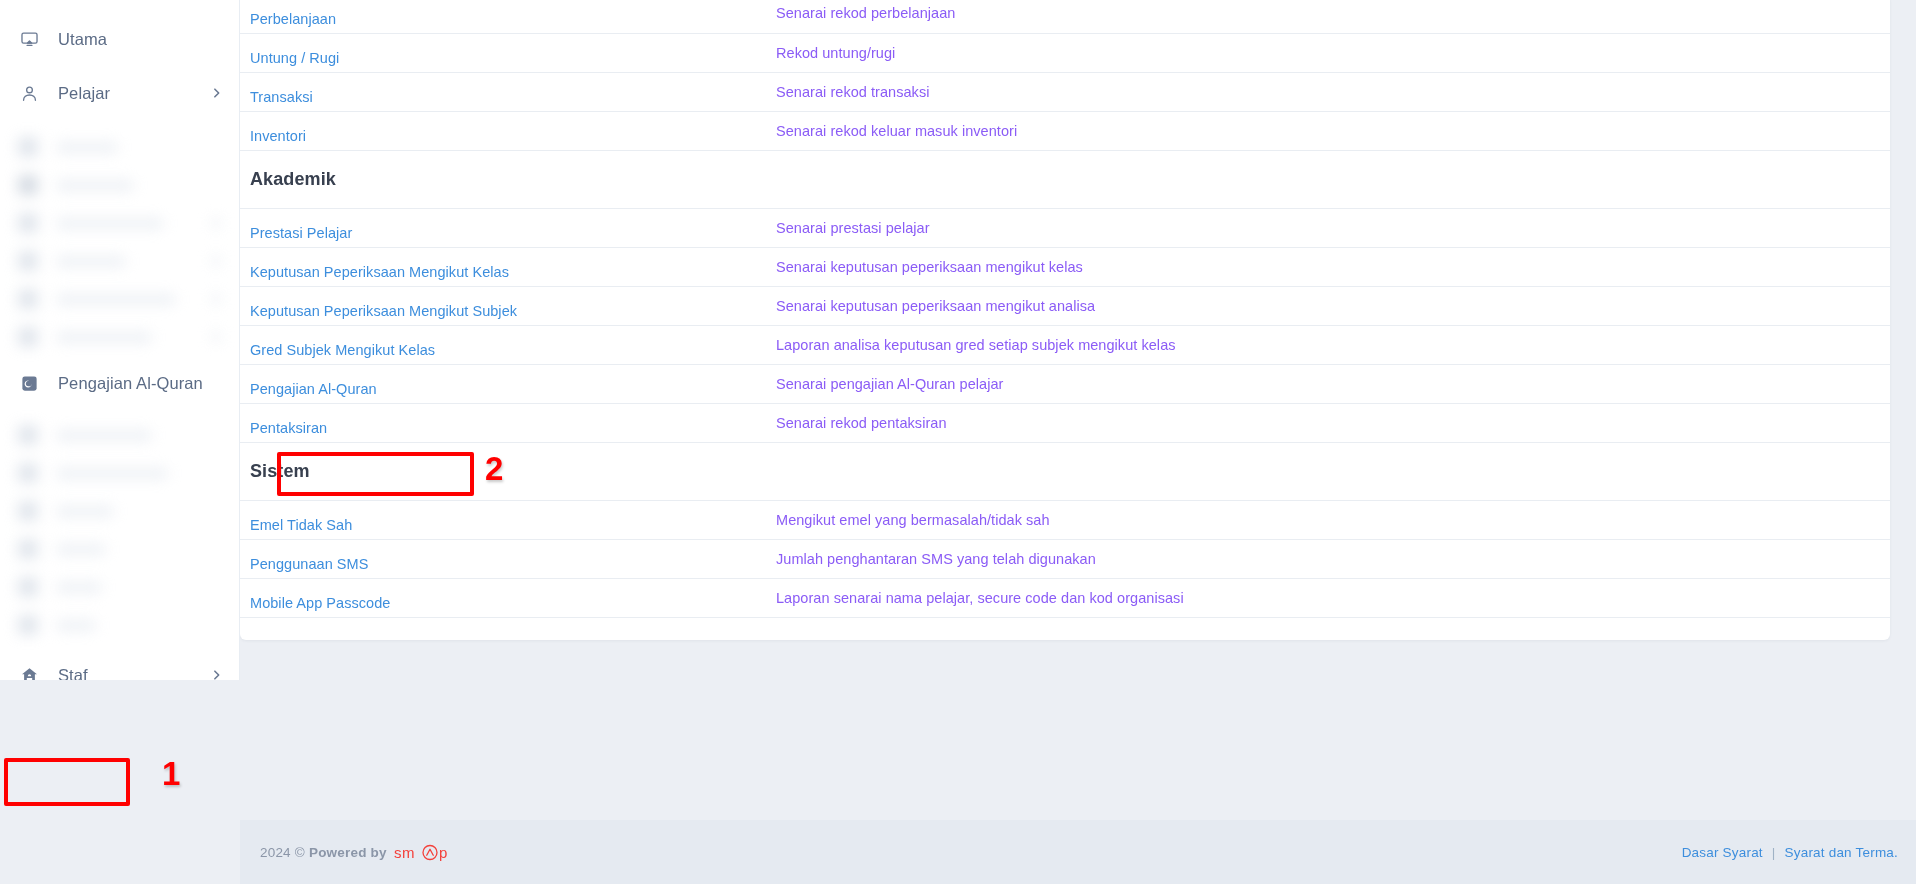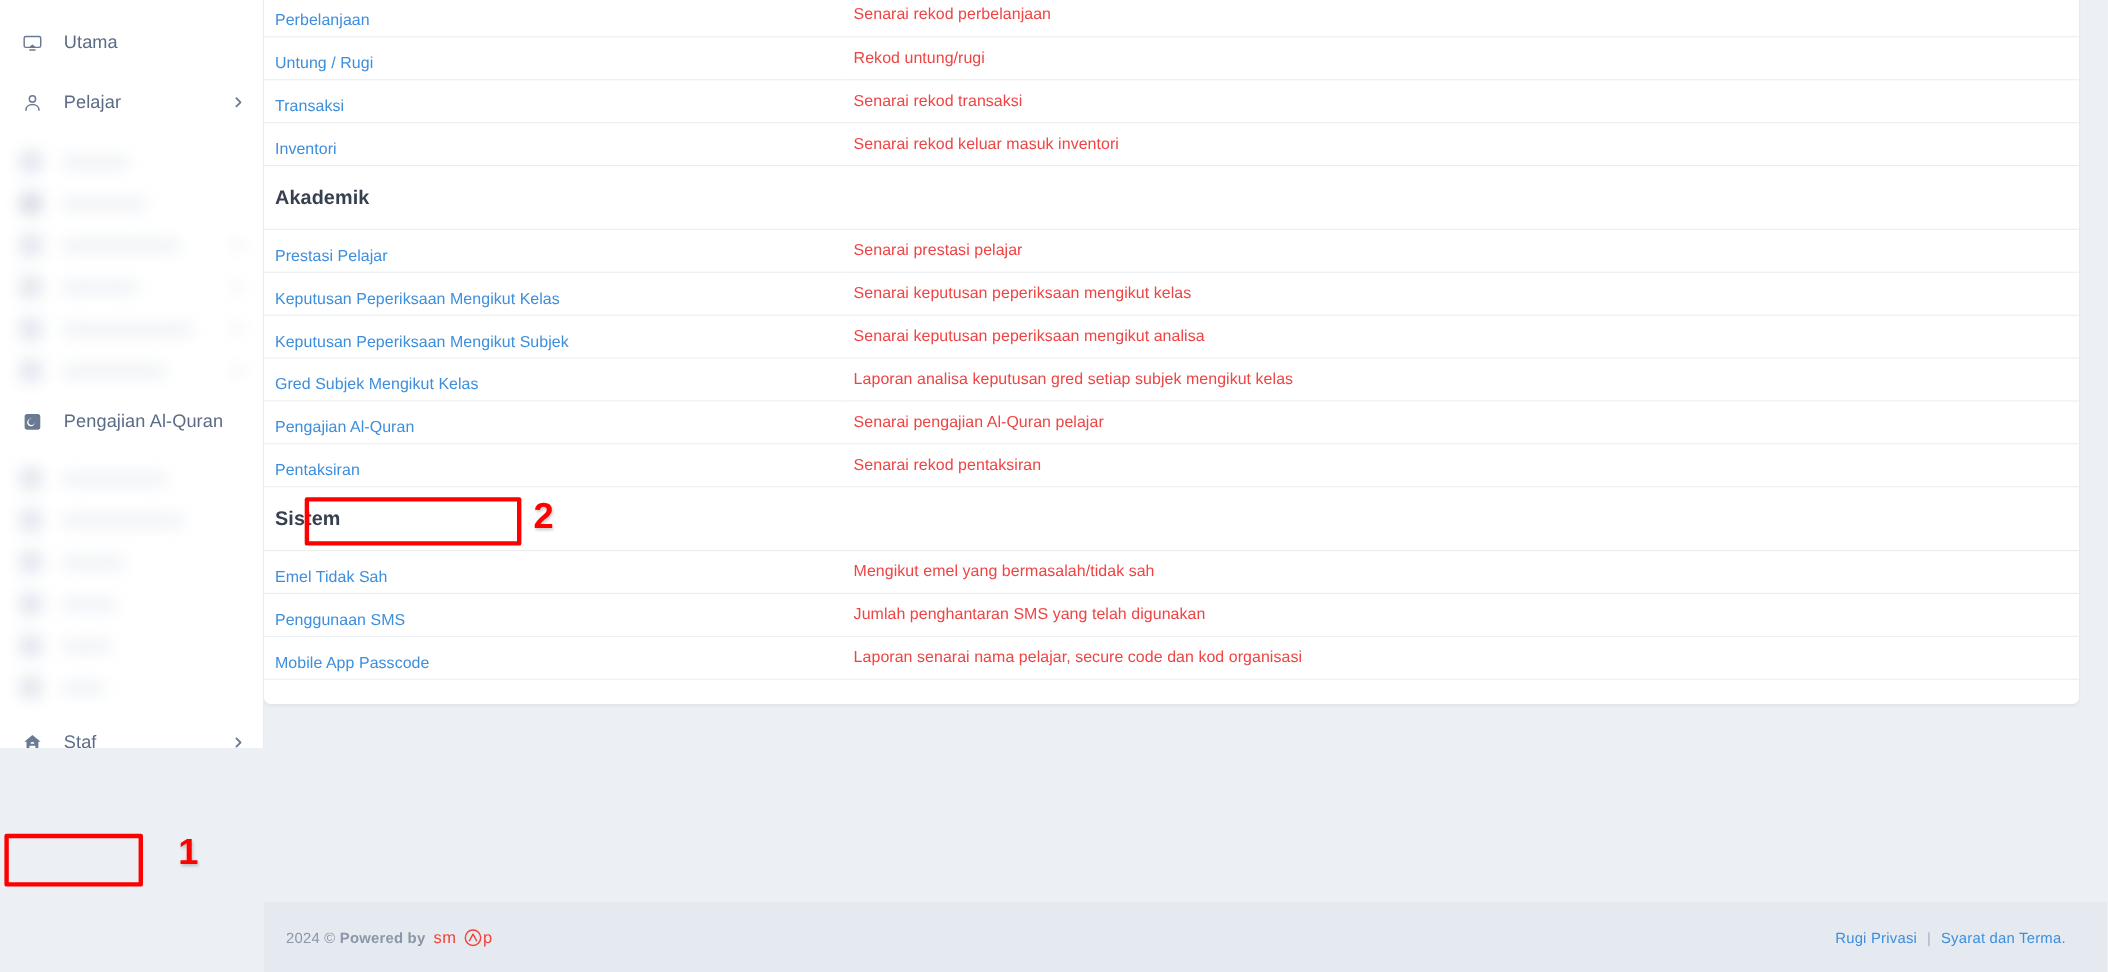--- a/index.html
+++ b/index.html
@@ -116,21 +116,21 @@
   tr.data-row td.c2 { padding-left: 10px; }
   .lnk {
     color: #3d8edd;
     font-size: 14.5px;
     letter-spacing: .05px;
     cursor: pointer;
     display: inline-block;
     margin-top: 12px;
   }
   .desc {
-    color: #ef4444;
+    color: #8b5cf6;
     font-size: 14.5px;
     letter-spacing: .05px;
     text-align: center;
   }
   tr.sect-row td {
     height: 58px;
     border-bottom: 1px solid #e9edf2;
     padding-left: 10px;
   }
   .sect-title {
@@ -142,21 +142,21 @@
   tr.sect-row td.spacer { border-bottom: 1px solid #e9edf2; }
 
   
   #footer {
     position: absolute;
     left: 240px; right: 0; bottom: 0;
     height: 64px;
     background: #e5eaf1;
     display: flex;
     align-items: center;
-    padding: 0 38px 0 0;
+    padding: 0 18px 0 0;
   }
   #footer-left {
     display: flex; align-items: center;
     margin-left: 20px;
     color: #8b96a8;
     font-size: 13.5px;
     font-weight: 700;
     letter-spacing: .2px;
   }
   #footer-left .cr { font-weight: 400; margin-right: 4px; }
@@ -403,21 +403,21 @@
         <span id="smap-logo">
           <svg width="62" height="21" viewBox="0 0 124 42" fill="none">
             <text x="0" y="31" font-family="Liberation Sans, sans-serif" font-size="30" font-weight="400" fill="#f4403a" letter-spacing="1">sm</text>
             <circle cx="72" cy="21" r="14" stroke="#f4403a" stroke-width="2.6" fill="none"></circle>
             <path d="M65.5 26.5 72 14.5l6.5 12" stroke="#f4403a" stroke-width="2.6" fill="none" stroke-linejoin="round" stroke-linecap="round"></path>
             <text x="90" y="31" font-family="Liberation Sans, sans-serif" font-size="30" font-weight="400" fill="#f4403a">p</text>
           </svg>
         </span>
       </div>
       <div id="footer-right">
-        <a>Rugi Privasi</a>
+        <a>Dasar Syarat</a>
         <span class="sep">|</span>
         <a>Syarat dan Terma.</a>
       </div>
     </div>
   </main>
 
   <div class="ann-box" style="left:4px; top:758px; width:126px; height:48px;"></div>
   <div class="ann-num" style="left:162px; top:757px;">1</div>
 
   <div class="ann-box" style="left:277px; top:452px; width:197px; height:44px;"></div>

